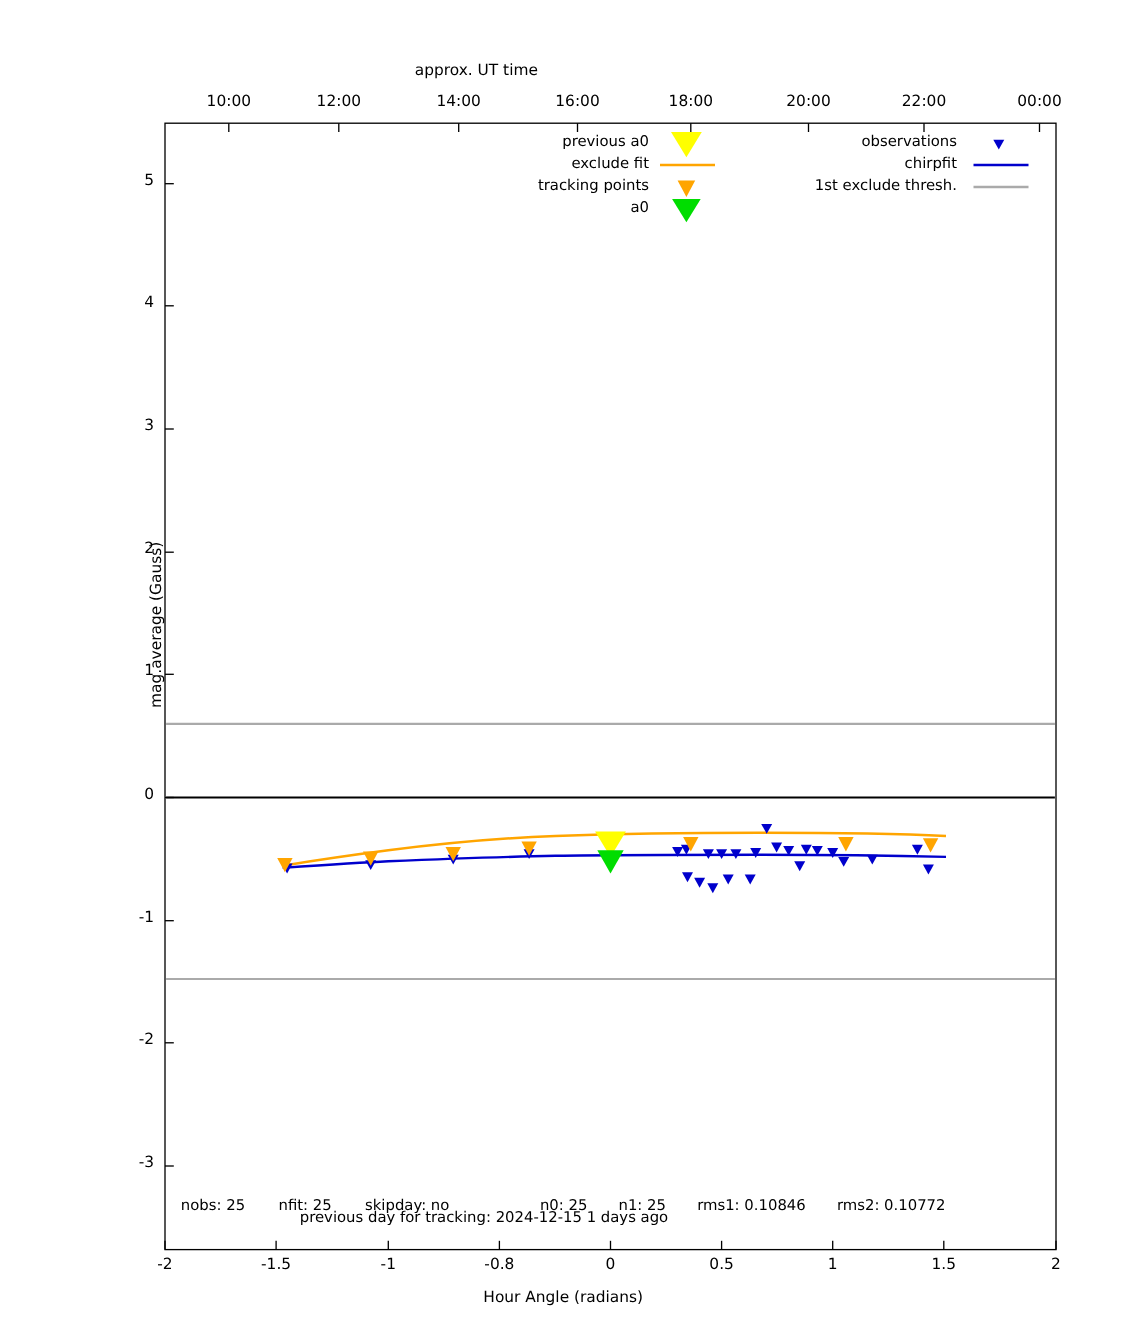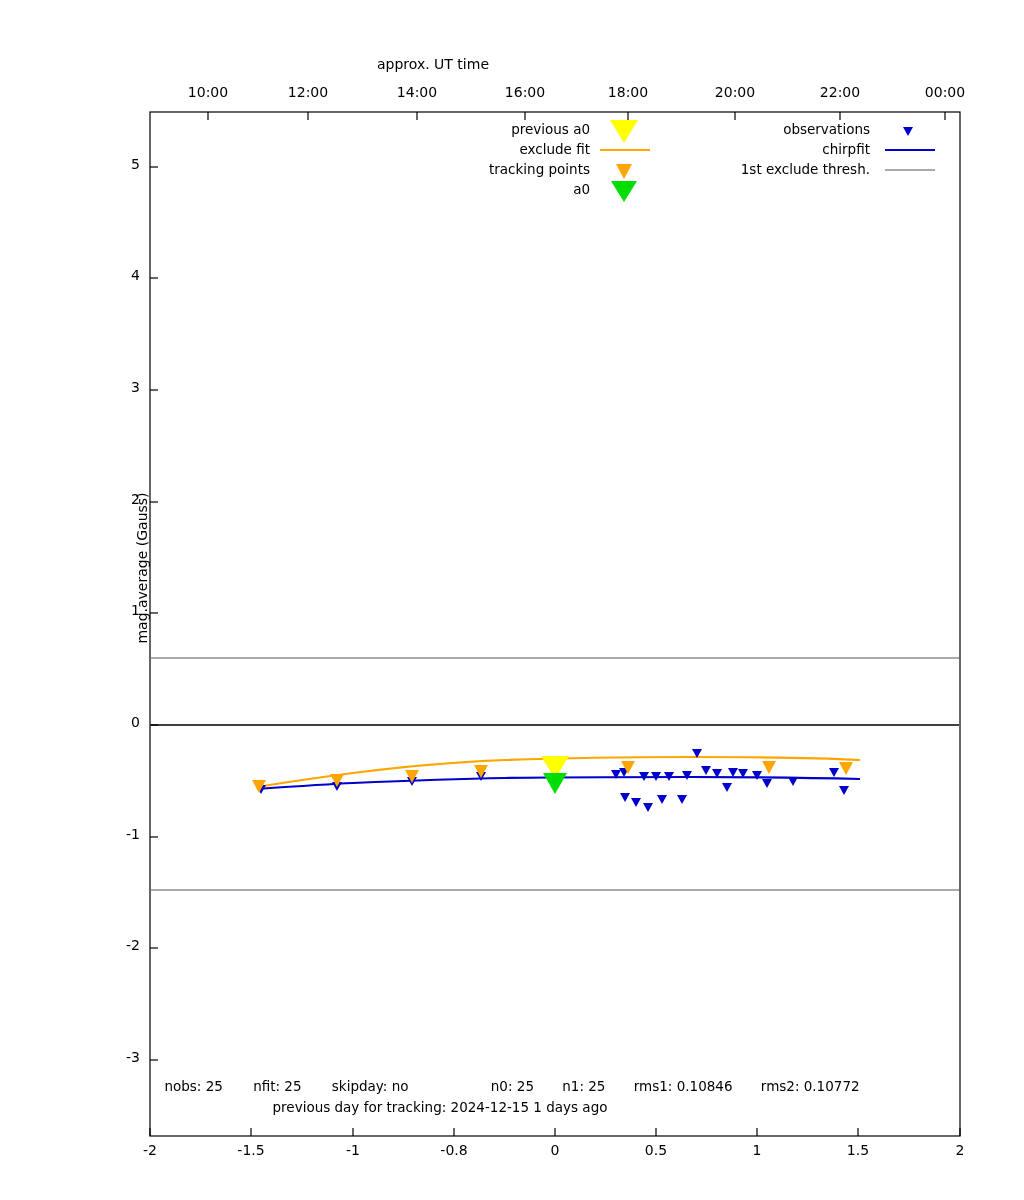--- a/index.html
+++ b/index.html
@@ -83,20 +83,21 @@
   <div class="tick-y" style="left:100px;top:947px;">-2</div>
   <div class="tick-y" style="left:100px;top:836px;">-1</div>
   <div class="tick-y" style="left:100px;top:724px;">0</div>
   <div class="tick-y" style="left:100px;top:612px;">1</div>
   <div class="tick-y" style="left:100px;top:501px;">2</div>
   <div class="tick-y" style="left:100px;top:389px;">3</div>
   <div class="tick-y" style="left:100px;top:277px;">4</div>
   <div class="tick-y" style="left:100px;top:166px;">5</div>
 
   <div class="axis-label-y">mag.average (Gauss)</div>
+  <div class="axis-label-x">Hour Angle (radians)</div>
 
   <svg class="overlay" viewBox="0 0 1024 1200">
 
     <rect x="150" y="112" width="810" height="1024" fill="none" stroke="#000000" stroke-width="1.2"></rect>
 
     <g stroke="#000000" stroke-width="1.2">
       <line x1="208" y1="112" x2="208" y2="120"></line>
       <line x1="308" y1="112" x2="308" y2="120"></line>
       <line x1="417" y1="112" x2="417" y2="120"></line>
       <line x1="525" y1="112" x2="525" y2="120"></line>
@@ -203,19 +204,19 @@
     <div class="lglabel" style="left:270px;top:1px;width:160px;">observations</div>
     <div class="lglabel" style="left:270px;top:21px;width:160px;">chirpfit</div>
     <div class="lglabel" style="left:240px;top:41px;width:190px;">1st exclude thresh.</div>
   </div>
 
   <div class="footer1">
     <span class="fnote" style="margin-right:26px;">nobs: 25</span>
     <span class="fnote" style="margin-right:26px;">nfit: 25</span>
     <span class="fnote" style="margin-right:78px;">skipday: no</span>
     <span class="fnote" style="margin-right:24px;">n0: 25</span>
-    <span class="fnote" style="margin-right:24px;">n1: 25</span>
+    <span class="fnote" style="margin-right:24px;margin-top:10px;">n1: 25</span>
     <span class="fnote" style="margin-right:24px;">rms1: 0.10846</span>
     <span class="fnote">rms2: 0.10772</span>
   </div>
   <div class="footer2">previous day for tracking:  2024-12-15      1 days ago</div>
 
 </div>
 
 </body></html>

